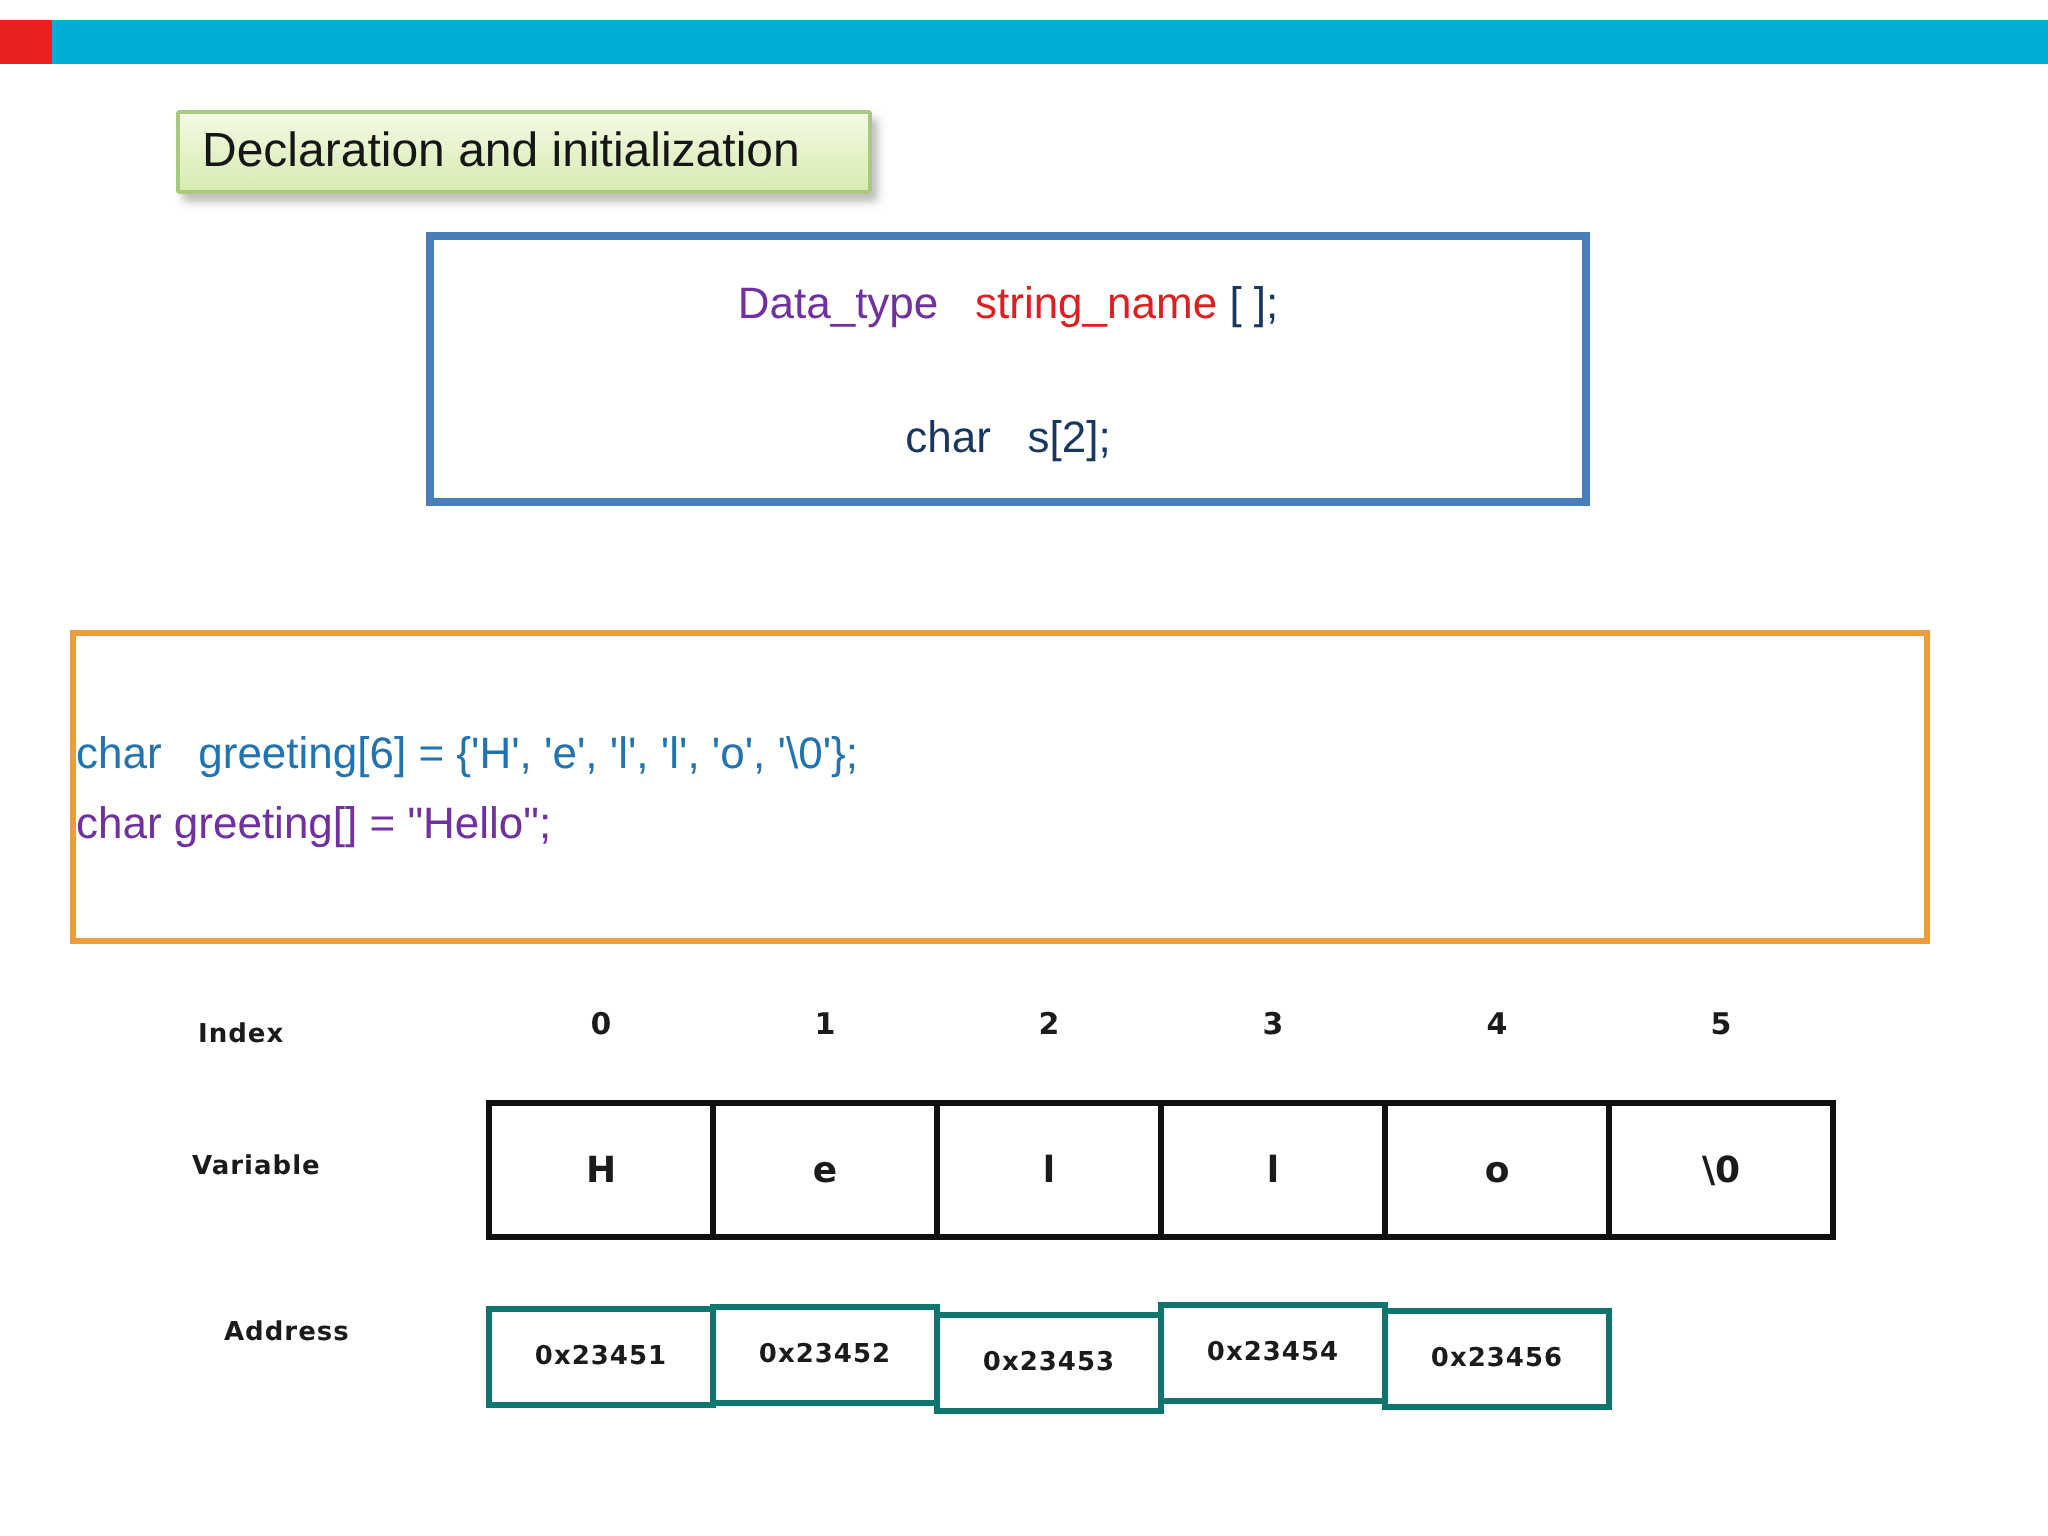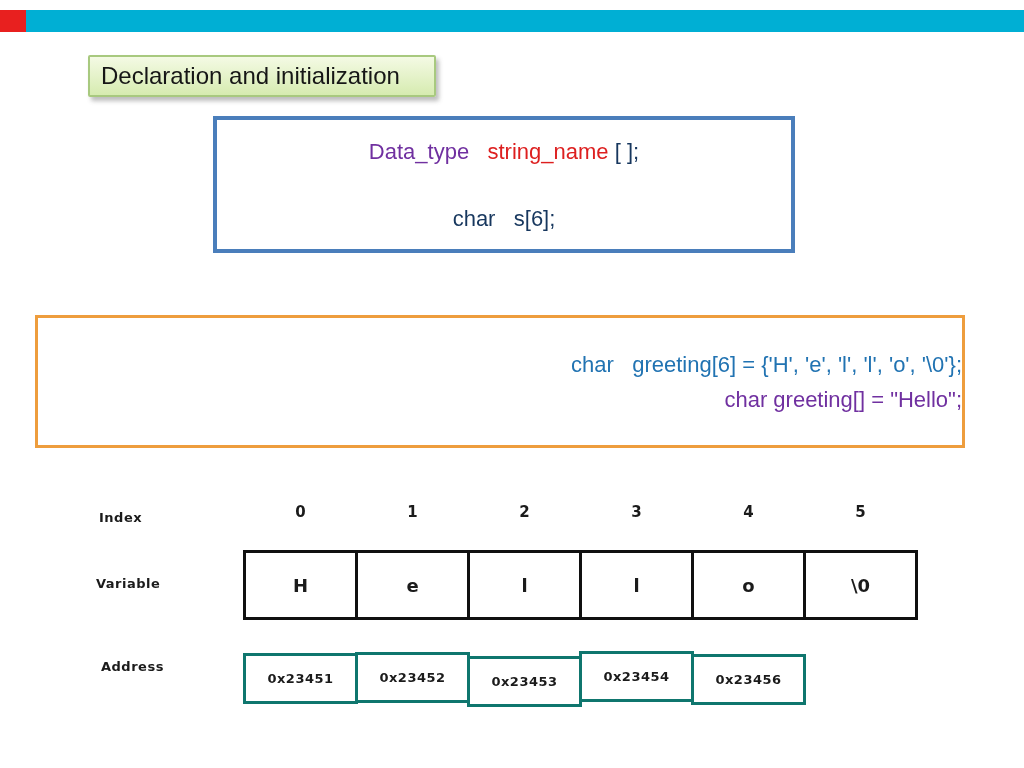--- a/index.html
+++ b/index.html
@@ -27,31 +27,31 @@
     display:flex;flex-direction:column;justify-content:center;align-items:center;
     font-size:22px;line-height:35px;gap:32px;
   }
   .code-line{white-space:pre;text-align:center;}
   .c-purple{color:#7030a0;}
   .c-red{color:#dd1f1f;}
   .c-navy{color:#17375e;}
   .c-blue{color:#2173b2;}
   
   .init-box{
-    position:absolute;left:35px;top:315px;width:930px;height:133px;box-sizing:border-box;
+    position:absolute;left:35px;top:315px;width:930px;height:157px;box-sizing:border-box;
     border:3px solid #ee9d3d;background:#ffffff;
-    display:flex;flex-direction:column;justify-content:center;align-items:flex-end;
+    display:flex;flex-direction:column;justify-content:center;align-items:flex-start;
     font-size:22px;line-height:35px;
   }
   
   .mem{font-family:"DejaVu Sans",sans-serif;color:#1b1b1b;}
   .row-label{position:absolute;font-weight:bold;font-size:13px;letter-spacing:0.5px;}
   .lbl-index{left:99px;top:510px;}
   .lbl-variable{left:96px;top:576px;}
-  .lbl-address{left:101px;top:659px;}
+  .lbl-address{left:112px;top:659px;}
   .cells-row{position:absolute;display:flex;}
   .index-row{left:243px;top:503px;}
   .index-cell{width:115px;text-align:center;font-weight:bold;font-size:15px;}
   .index-cell + .index-cell{margin-left:-3px;}
   .var-row{left:243px;top:550px;}
   .var-cell{
     width:115px;height:70px;box-sizing:border-box;border:3px solid #101010;background:#ffffff;
     display:flex;align-items:center;justify-content:center;
     font-weight:bold;font-size:18px;
   }
@@ -78,21 +78,21 @@
     <div class="topbar-red"></div>
     <div class="topbar-cyan"></div>
   </div>
 
   <div class="title-box">
     <span>Declaration and initialization</span>
   </div>
 
   <div class="decl-box">
     <div class="code-line"><span class="c-purple">Data_type</span><span>   </span><span class="c-red">string_name</span><span class="c-navy"> [ ];</span></div>
-    <div class="code-line c-navy">char   s[6];</div>
+    <div class="code-line c-navy">char   s[2];</div>
   </div>
 
   <div class="init-box">
     <div class="code-line c-blue">char   greeting[6] = {'H', 'e', 'l', 'l', 'o', '\0'};</div>
     <div class="code-line c-purple">char greeting[] = "Hello";</div>
   </div>
 
   <div class="mem">
     <div class="row-label lbl-index">Index</div>
     <div class="row-label lbl-variable">Variable</div>

